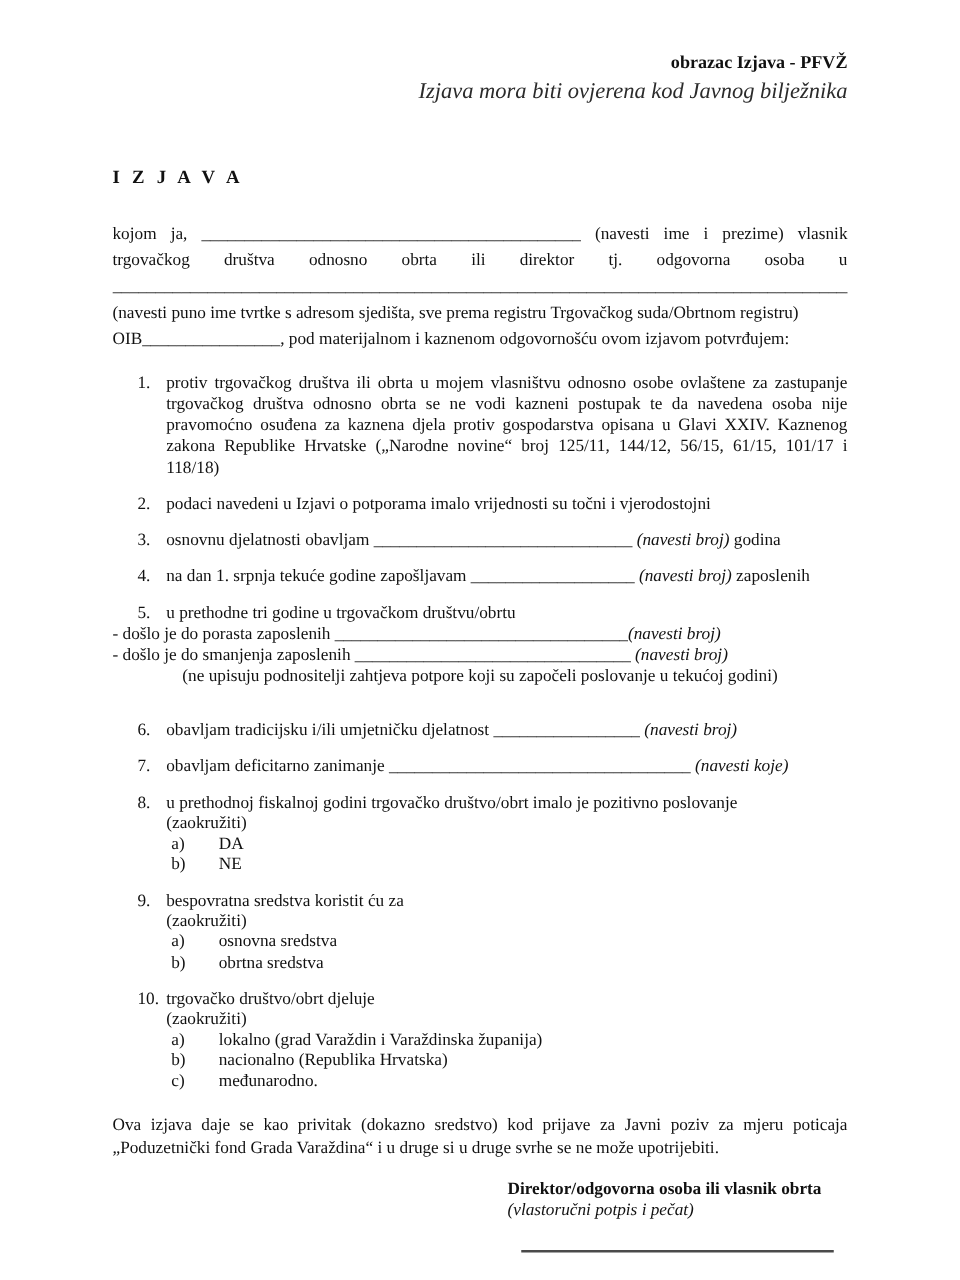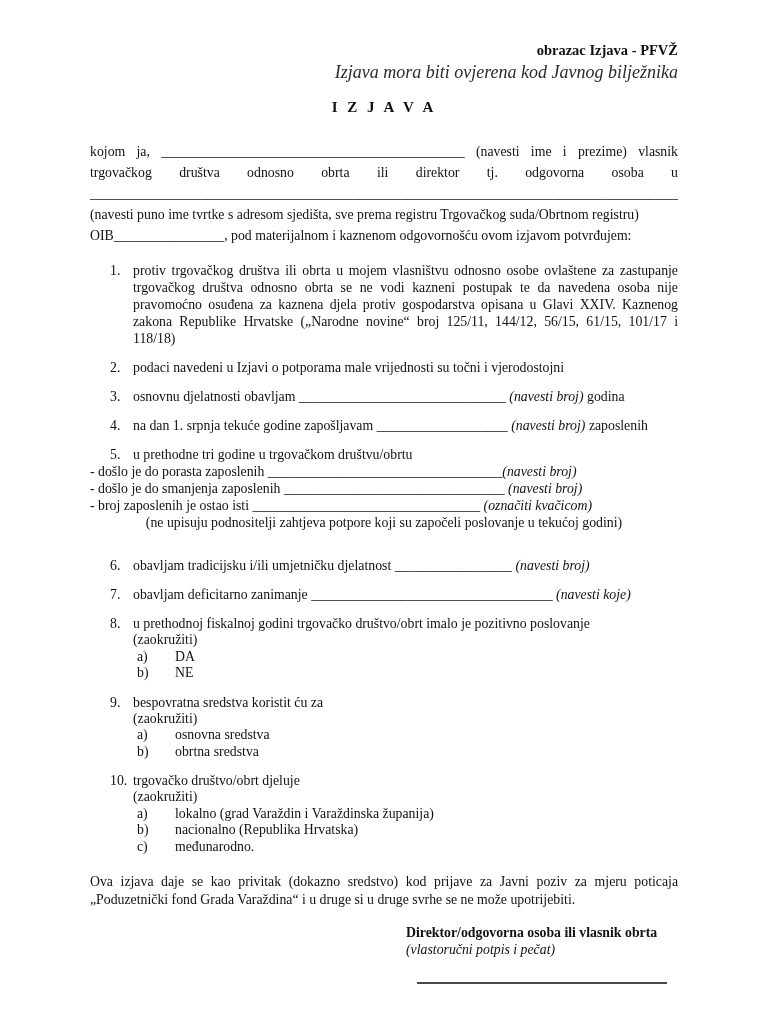--- a/index.html
+++ b/index.html
@@ -7,21 +7,21 @@
     width:768px;height:1020px;box-sizing:border-box;
     padding:40px 90px 0 90px;background:#ffffff;color:#111;
     font-family:"Liberation Serif","DejaVu Serif",serif;
     font-size:13.8px;line-height:1.45;overflow:hidden;
   }
   
   .hdr{text-align:right;line-height:1.4;}
   .hdr .code{font-weight:bold;font-size:14.5px;}
   .hdr .note{font-style:italic;color:#2b2b2b;font-size:18px;}
   
-  .title{text-align:center;font-weight:bold;font-size:15px;letter-spacing:3px;margin-top:12px;margin-bottom:22px;}
+  .title{text-align:left;font-weight:bold;font-size:15px;letter-spacing:3px;margin-top:47px;margin-bottom:22px;}
   
   .intro{line-height:21px;}
   .jline{text-align:justify;text-align-last:justify;white-space:normal;}
   .fullblank{white-space:nowrap;overflow:hidden;letter-spacing:0;}
   .hint{font-style:italic;}
   
   .list{margin-top:16px;}
   .group{margin-bottom:12px;}
   .li{display:flex;padding-left:20px;line-height:17px;}
   .num{flex:none;width:23px;}
@@ -72,21 +72,21 @@
     <div class="group">
       <div class="li">
         <span class="num">1.</span>
         <span class="itxt just">protiv trgovačkog društva ili obrta u mojem vlasništvu odnosno osobe ovlaštene za zastupanje trgovačkog društva odnosno obrta se ne vodi kazneni postupak te da navedena osoba nije pravomoćno osuđena za kaznena djela protiv gospodarstva opisana u Glavi XXIV. Kaznenog zakona Republike Hrvatske („Narodne novine“ broj 125/11, 144/12, 56/15, 61/15, 101/17 i 118/18)</span>
       </div>
     </div>
 
     <div class="group">
       <div class="li">
         <span class="num">2.</span>
-        <span class="itxt">podaci navedeni u Izjavi o potporama male vrijednosti su točni i vjerodostojni</span>
+        <span class="itxt">podaci navedeni u Izjavi o potporama imalo vrijednosti su točni i vjerodostojni</span>
       </div>
     </div>
 
     <div class="group">
       <div class="li">
         <span class="num">3.</span>
         <span class="itxt oneline">
           <span>osnovnu djelatnosti obavljam</span>
           <span>______________________________</span>
           <span class="hint">(navesti broj)</span>
@@ -114,25 +114,20 @@
       </div>
       <div class="subline">
         <span>- došlo je do porasta zaposlenih</span>
         <span>__________________________________</span><span class="hint">(navesti broj)</span>
       </div>
       <div class="subline">
         <span>- došlo je do smanjenja zaposlenih</span>
         <span>________________________________</span>
         <span class="hint">(navesti broj)</span>
       </div>
-      <div class="subline">
-        <span>- broj zaposlenih je ostao isti</span>
-        <span>_________________________________</span>
-        <span class="hint">(označiti kvačicom)</span>
-      </div>
       <div class="subnote">(ne upisuju podnositelji zahtjeva potpore koji su započeli poslovanje u tekućoj godini)</div>
       <div class="g-after5"></div>
     </div>
 
     <div class="group">
       <div class="li">
         <span class="num">6.</span>
         <span class="itxt oneline">
           <span>obavljam tradicijsku i/ili umjetničku djelatnost</span>
           <span>_________________</span>

